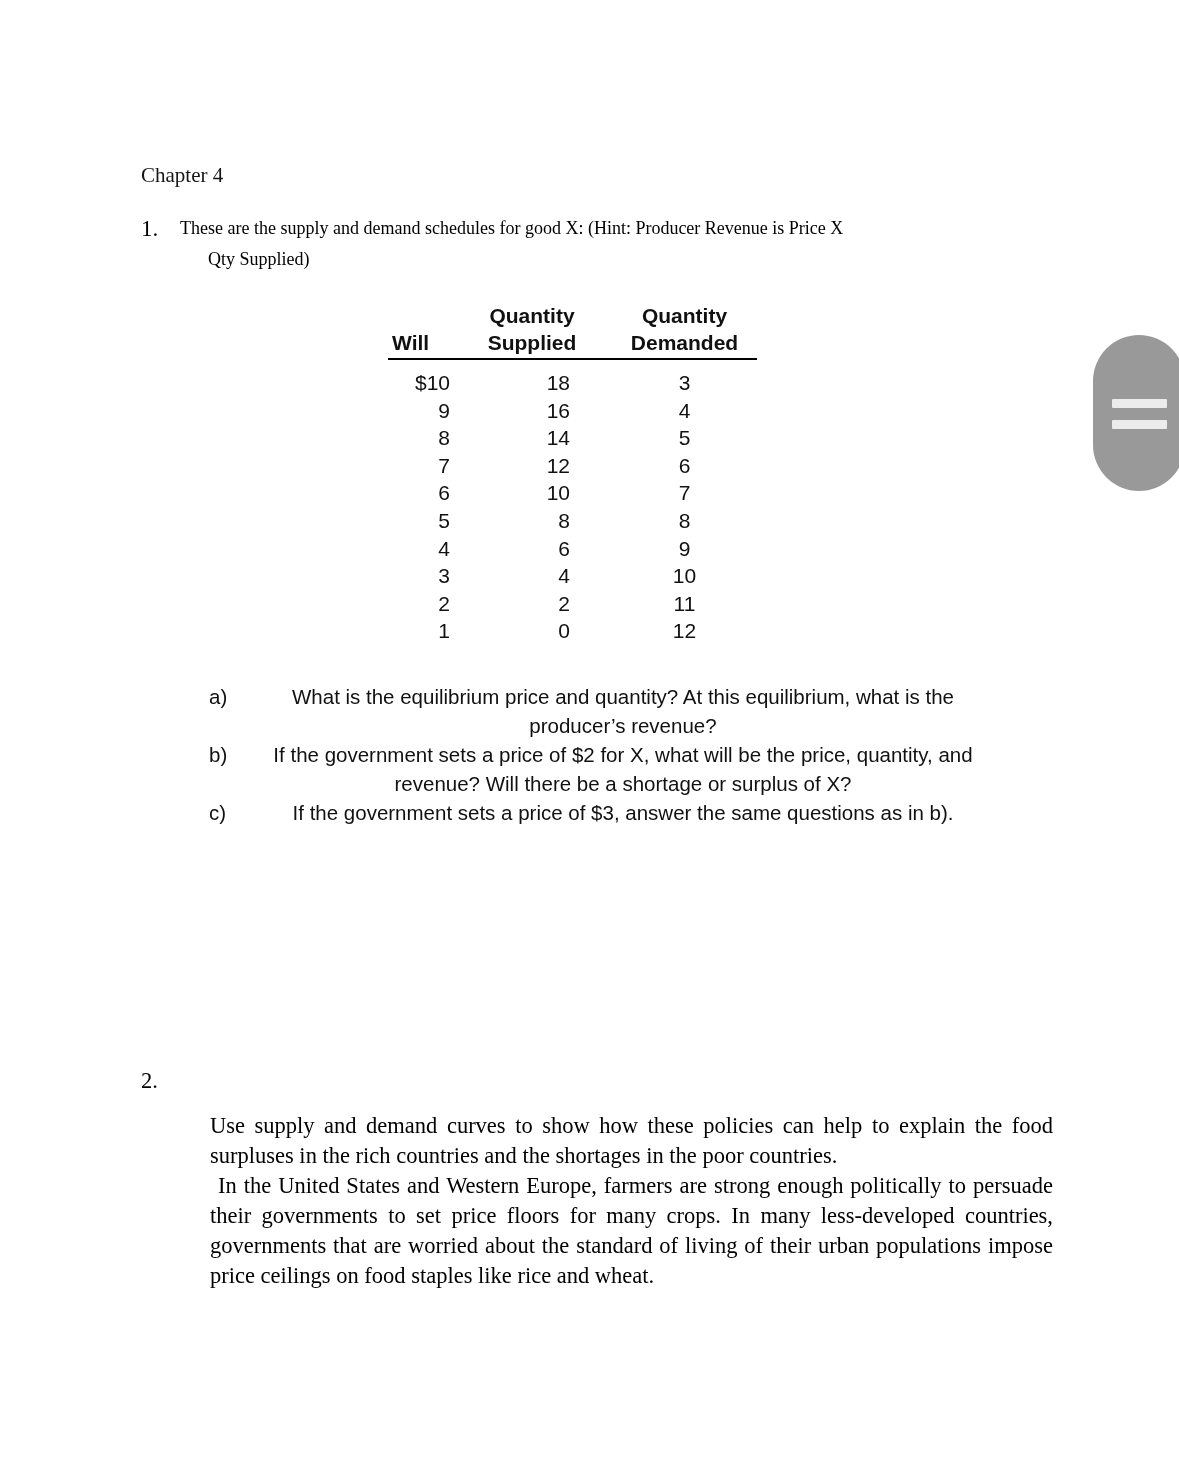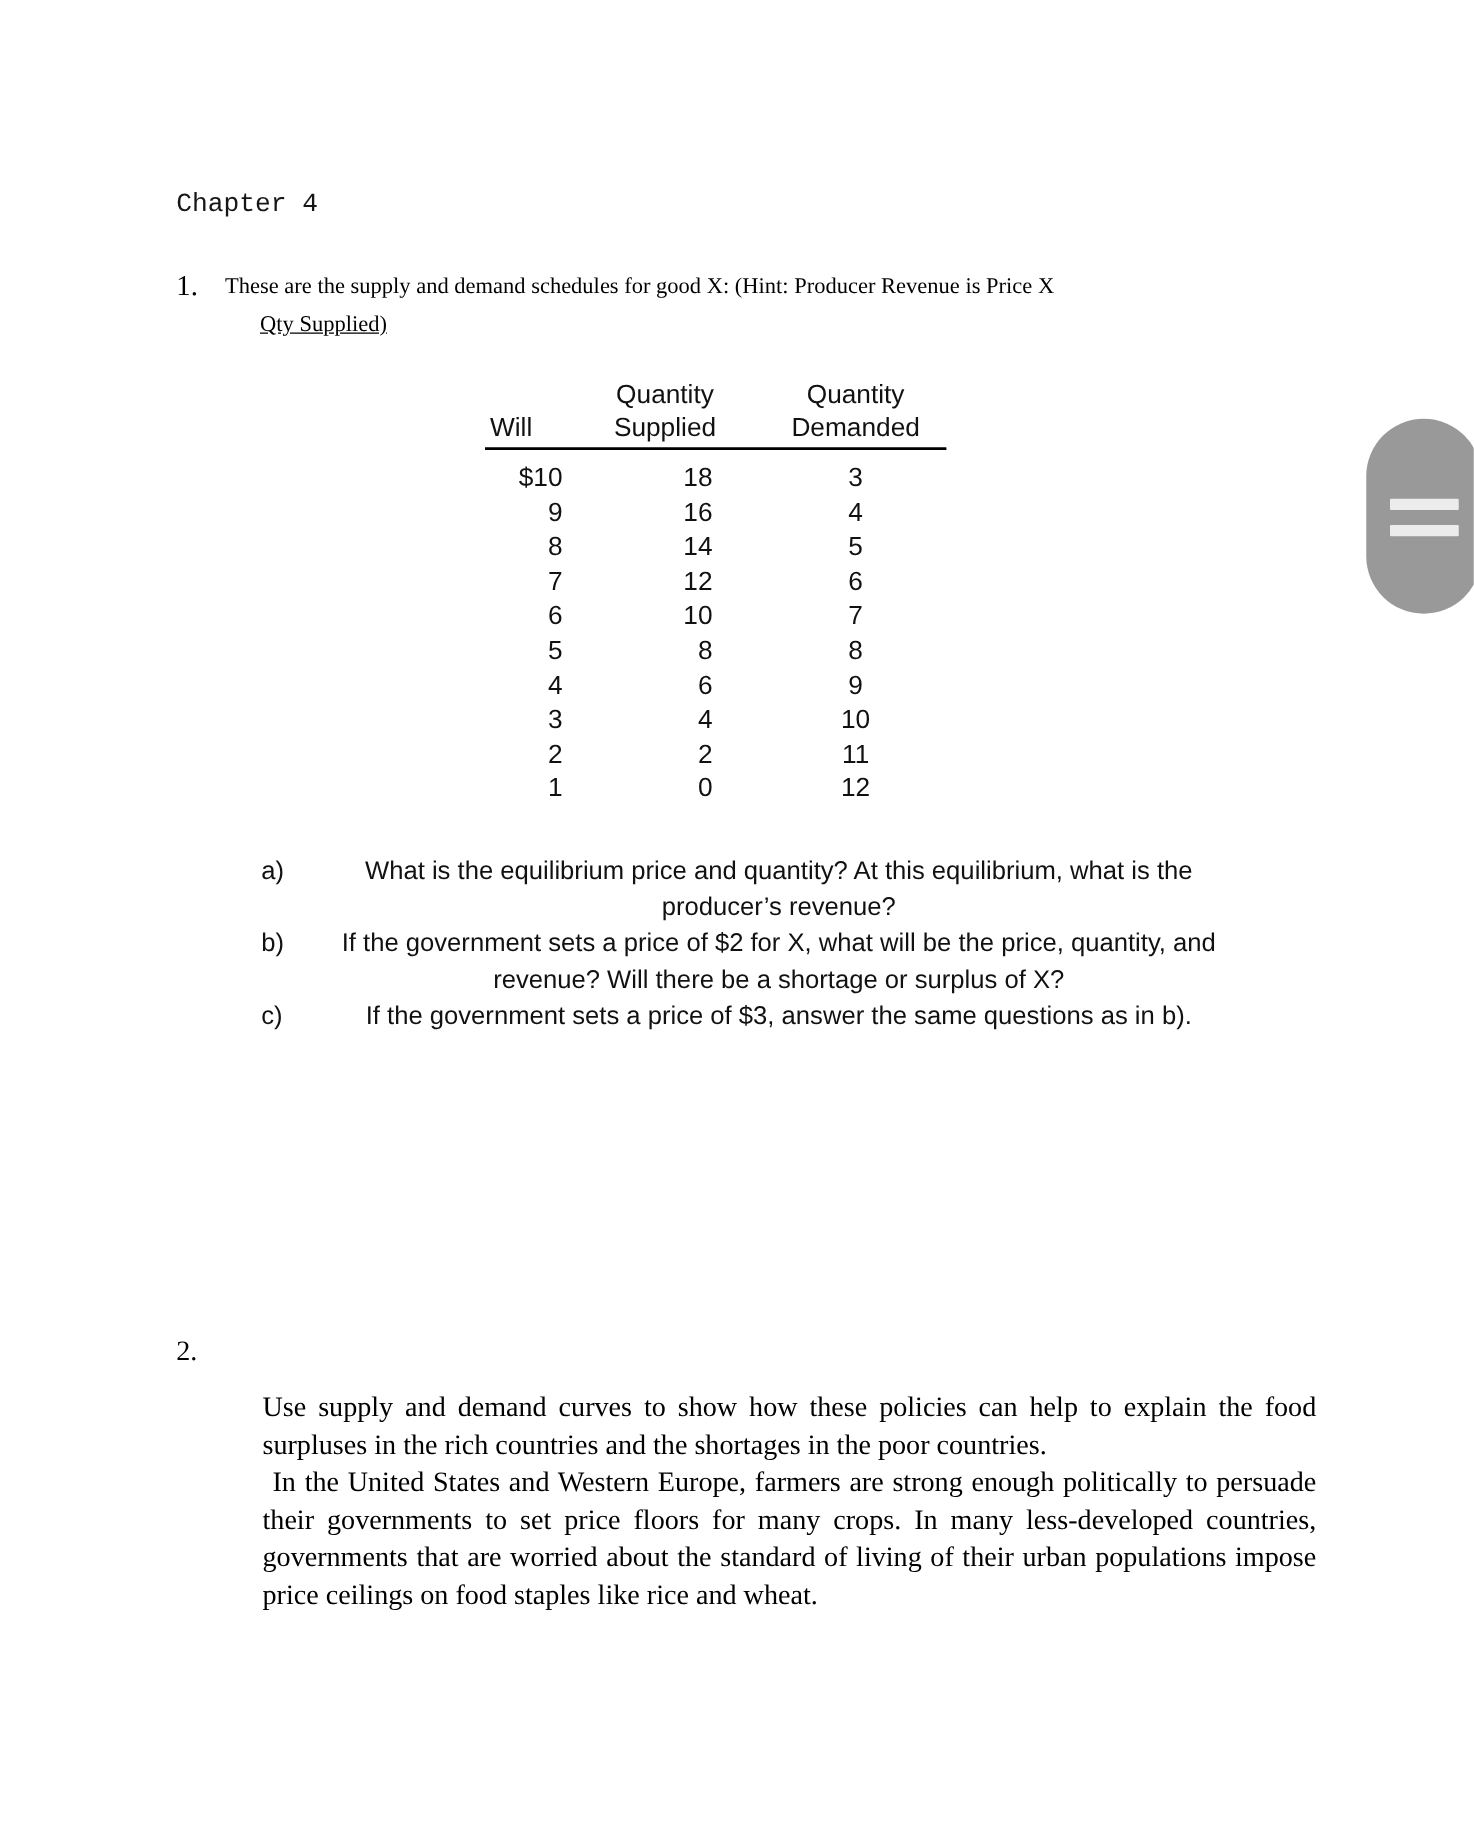--- a/index.html
+++ b/index.html
@@ -19,22 +19,22 @@
 
   .page {
     position: absolute;
     inset: 0;
   }
 
   
   .chapter-heading {
     position: absolute;
     left: 141px;
-    top: 152px;
-    font-family: Liberation Mono, monospace;
+    top: 162px;
+    font-family: Liberation Serif, serif;
     font-size: 21px;
     line-height: 26px;
     color: #161616;
     white-space: nowrap;
   }
 
   
   .q1-block {
     position: absolute;
     left: 141px;
@@ -54,37 +54,36 @@
   }
   .q1-text {
     flex: 1 1 auto;
     font-size: 18px;
     line-height: 31px;
     font-family: "Liberation Serif", serif;
   }
   .q1-text .cont {
     display: block;
     padding-left: 28px;
-    text-decoration: underline;
   }
 
   
   .schedule {
     position: absolute;
     left: 388px;
     top: 302px;
     font-family: "Liberation Sans", sans-serif;
     font-size: 21px;
     color: #111111;
   }
   table.schedule-table {
     border-collapse: collapse;
   }
   table.schedule-table th {
-    font-weight: normal;
+    font-weight: bold;
     padding: 0;
     vertical-align: bottom;
     line-height: 27px;
   }
   table.schedule-table thead tr.head-row th {
     border-bottom: 2.5px solid #000000;
     padding-bottom: 2px;
   }
   th.col-price {
     width: 60px;

